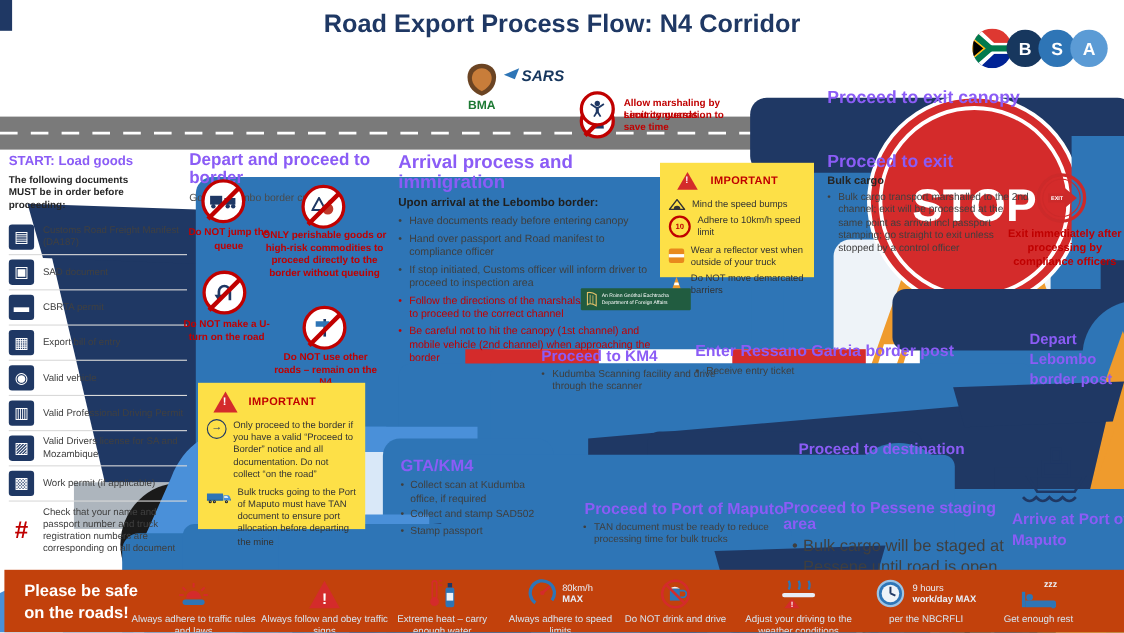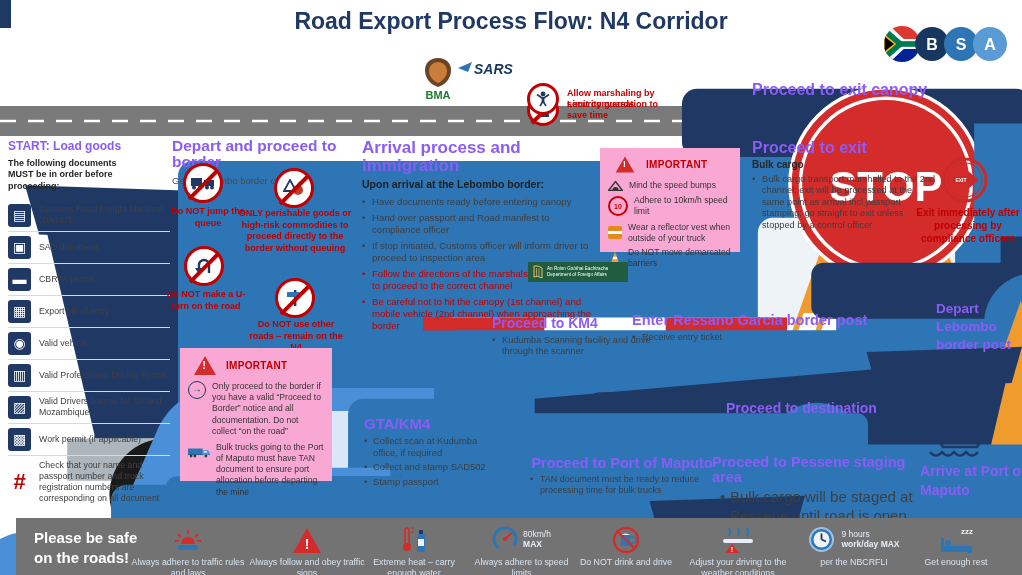--- a/index.html
+++ b/index.html
@@ -17,27 +17,27 @@
   ul.blt li::before{content:"\2022";position:absolute;left:0;top:0;}
   .doc-row{display:flex;gap:8px;align-items:center;border-bottom:1px solid #d9d9d9;padding:4px 0;}
   .doc-row:last-child{border-bottom:none;}
   .doc-ic{width:23px;height:23px;background:#1f3864;border-radius:3px;flex:none;color:#fff;
           display:flex;align-items:center;justify-content:center;font-size:14px;line-height:1;}
   .doc-ic.hash{background:transparent;color:#c00000;font-weight:bold;font-size:22px;}
   .doc-lbl{font-size:8.8px;color:#404040;line-height:1.25;}
   .ban{border:3px solid #c00000;border-radius:50%;position:relative;display:flex;align-items:center;justify-content:center;background:#fff;}
   .ban.slash::after{content:"";position:absolute;left:-3px;right:-3px;top:50%;height:3.5px;background:#c00000;transform:rotate(-45deg);}
   .warn-lbl{font-size:9px;font-weight:bold;color:#c00000;text-align:center;line-height:1.3;}
-  .imp-box{background:#f9a8d4;}
+  .imp-box{background:#fde047;}
   .imp-title{font-size:10px;font-weight:bold;color:#c00000;letter-spacing:.3px;}
   .tri{width:0;height:0;border-left:11px solid transparent;border-right:11px solid transparent;border-bottom:19px solid #d42b2b;position:relative;}
   .tri::after{content:"!";position:absolute;left:-2.5px;top:4px;color:#fff;font-weight:bold;font-size:10px;}
   .imp-item{font-size:8.6px;color:#333;line-height:1.3;}
   .tip-lbl{font-size:9px;font-weight:bold;color:#c00000;line-height:1.25;}
-  .bar{position:absolute;left:16px;right:0;bottom:0;height:57px;background:#737373;z-index:4;}
+  .bar{position:absolute;left:4px;right:0;bottom:0;height:57px;background:#c2410c;z-index:4;}
   .saf-item{position:absolute;text-align:center;color:#d6e4f0;font-size:8.8px;line-height:1.3;}
   .saf-ico{display:flex;justify-content:center;align-items:flex-end;height:30px;margin-bottom:3px;}
   .badge{font-size:8.5px;color:#e8eef7;text-align:left;line-height:1.2;}
   .ring10{width:16px;height:16px;border:2px solid #c00000;border-radius:50%;color:#c00000;
           font-size:7px;font-weight:bold;display:flex;align-items:center;justify-content:center;flex:none;}
   .vest{width:14px;height:13px;background:#e8891d;border-radius:2px;position:relative;flex:none;}
   .vest::after{content:"";position:absolute;left:0;right:0;top:5px;height:3px;background:#fff;}
   .gta-line{margin-bottom:3px;line-height:1.25;position:relative;padding-left:9px;}
   .gta-line::before{content:"\2022";position:absolute;left:0;}
   .dfa{background:#215c40;color:#fff;display:flex;gap:4px;align-items:center;padding:3px 5px;border-radius:1px;}

